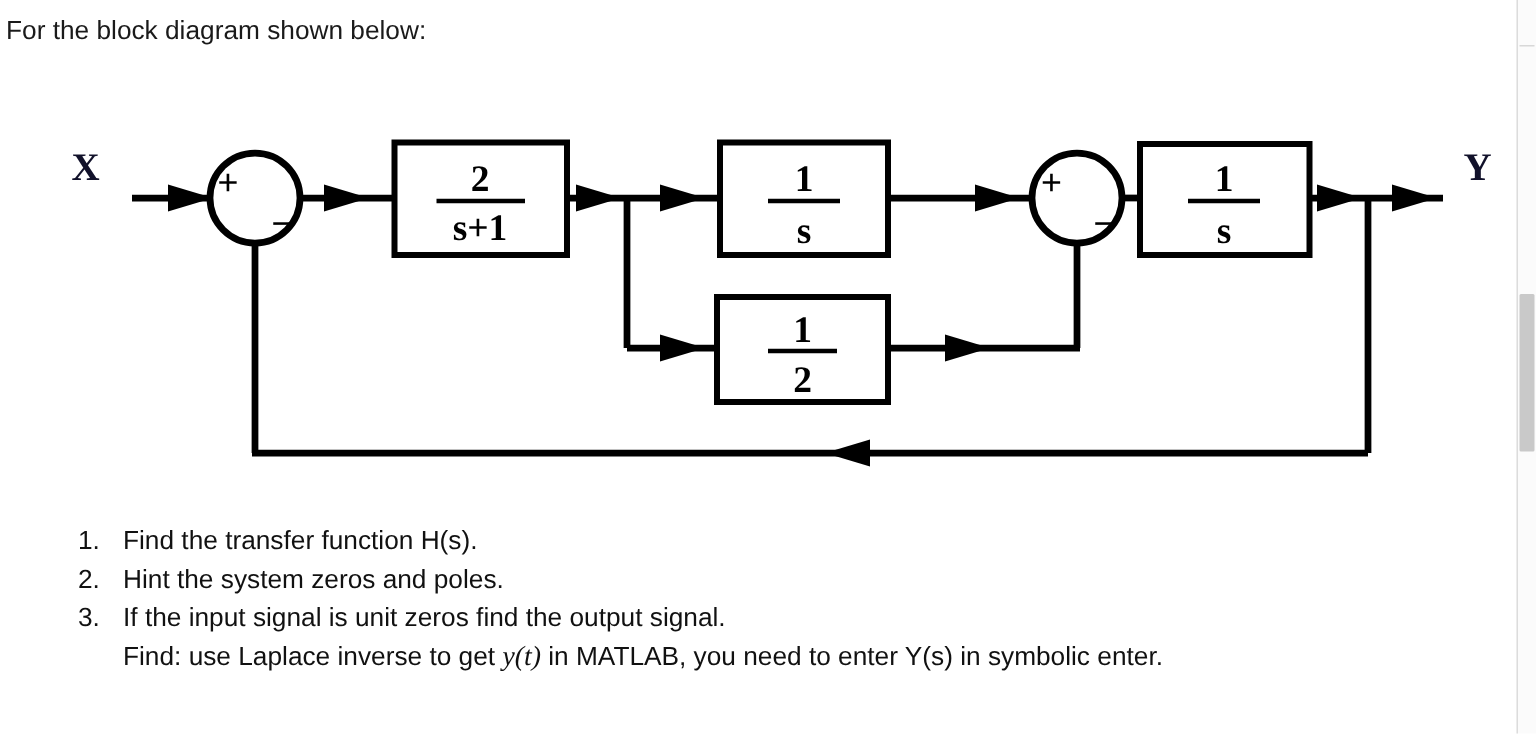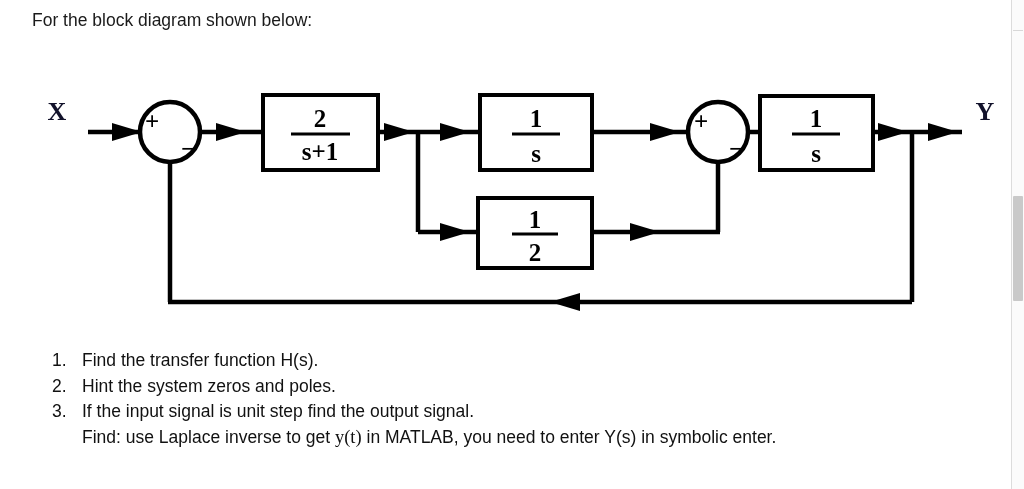--- a/index.html
+++ b/index.html
@@ -17,21 +17,21 @@
     color: #000000;
   }
   .page {
     position: absolute;
     left: 0; top: 0;
     width: 1024px;
     height: 489px;
   }
   #prompt-text {
     position: absolute;
-    left: 32px;
+    left: 4px;
     top: 8px;
     font-size: 17.5px;
     line-height: 24px;
     color: #1a1a1a;
     white-space: nowrap;
   }
   #diagram-figure {
     position: absolute;
     left: 0;
     top: 72px;
@@ -109,20 +109,21 @@
   .hint-row {
     display: flex;
     align-items: baseline;
   }
   .hint-indent {
     width: 30px;
     flex: 0 0 30px;
   }
   .mathvar {
     font-family: "Liberation Serif", serif;
+    font-style: italic;
     font-size: 18.5px;
   }
   #scrollbar-track {
     position: absolute;
     right: 0;
     top: 0;
     width: 12px;
     height: 489px;
     background: #fbfbfb;
     border-left: 1px solid #dcdcdc;
@@ -235,21 +236,21 @@
       <span class="task-text">Find the transfer function H(s).</span>
     </div>
 
     <div class="task-row">
       <span class="task-num">2.</span>
       <span class="task-text">Hint the system zeros and poles.</span>
     </div>
 
     <div class="task-row">
       <span class="task-num">3.</span>
-      <span class="task-text">If the input signal is unit step find the output signal.</span>
+      <span class="task-text">If the input signal is unit zeros find the output signal.</span>
     </div>
 
     <div class="hint-row">
       <span class="hint-indent"></span>
       <span class="task-text"><span>Find: use Laplace inverse to get </span><span class="mathvar">y(t)</span><span> in MATLAB, you need to enter Y(s) in symbolic enter.</span></span>
     </div>
 
   </div>
 
   <div id="scrollbar-track">

